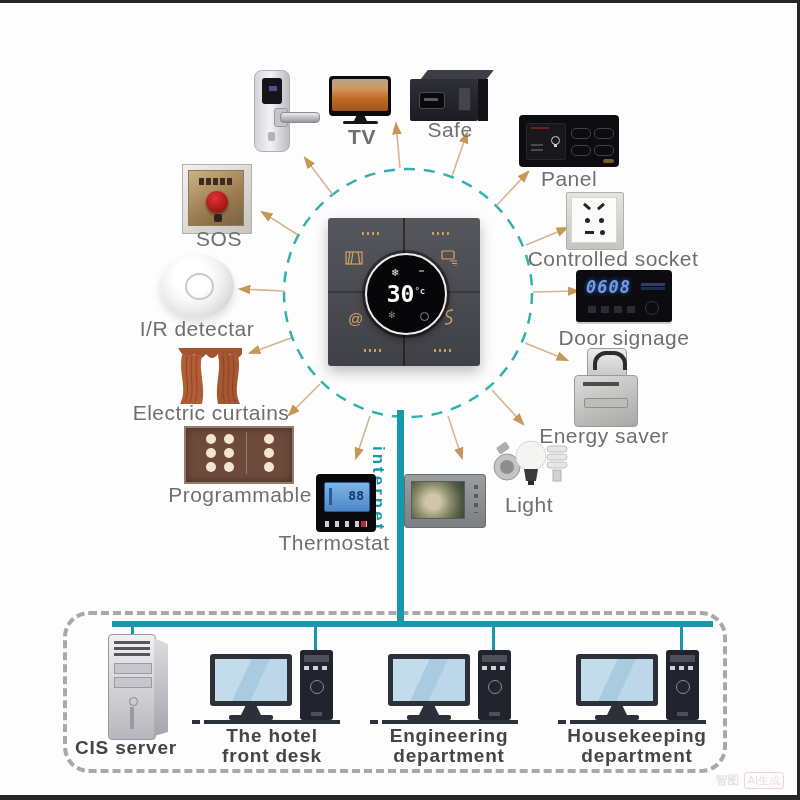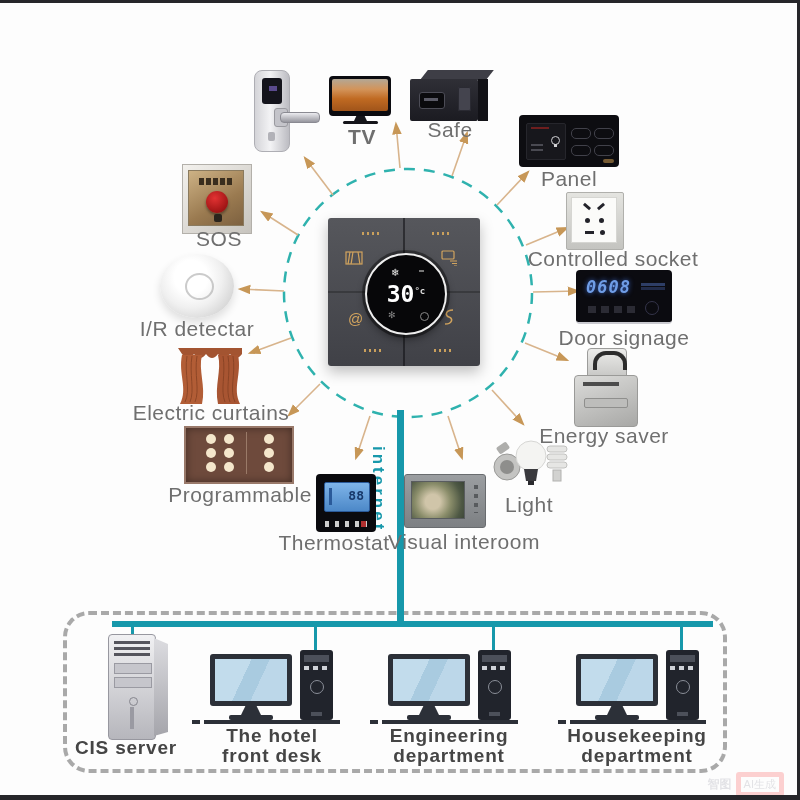--- a/index.html
+++ b/index.html
@@ -167,21 +167,21 @@
   .pc-vent{position:absolute;left:4px;top:5px;width:25px;height:7px;background:#4c505a;}
   .pc-btns{position:absolute;left:4px;top:16px;width:25px;height:4px;
       background:repeating-linear-gradient(90deg,#cfd2d8 0 5px,transparent 5px 9px);}
   .pc-cir{position:absolute;left:10px;top:30px;width:12px;height:12px;border:1px solid #8a8e98;border-radius:50%;}
   .pc-slot{position:absolute;left:11px;bottom:4px;width:11px;height:4px;background:#4c505a;}
   .pc-floor{position:absolute;left:-6px;top:70px;width:136px;height:4px;background:#2c3038;}
   .pc-dash{position:absolute;left:-18px;top:70px;width:8px;height:4px;background:#2c3038;}
 
   .wm{position:absolute;right:16px;top:772px;display:flex;gap:4px;align-items:center;opacity:.5;}
   .wm-logo{font-size:12px;font-weight:bold;color:#c9c9d0;}
-  .wm-pill{font-size:11px;color:#c9c9d0;border:5px solid #fca5a5;border-radius:3px;padding:0 3px;}
+  .wm-pill{font-size:11px;color:#c9c9d0;border:1px solid #fca5a5;border-radius:3px;padding:0 3px;}
 </style>
 </head>
 <body>
 
 <div id="canvas">
 
   <svg class="overlay" width="800" height="800">
     <defs>
       <marker id="ah" markerWidth="9" markerHeight="8" refX="6.5" refY="3" orient="auto">
         <path d="M0,0 L8,3 L0,6 Z" fill="#c79757"></path>
@@ -342,21 +342,20 @@
       </g>
     </svg>
   </div>
   <div class="lbl" style="left:439px;top:493px;">Light</div>
 
   <div class="dev" style="left:404px;top:474px;width:80px;height:54px;">
     <div class="vi-body"></div>
     <div class="vi-screen"></div>
     <div class="vi-btns"></div>
   </div>
-  <div class="lbl" style="left:374px;top:530px;">Visual interoom</div>
 
   <div class="dev" style="left:316px;top:474px;width:60px;height:60px;">
     <div class="th-body"></div>
     <div class="th-screen">
       <div class="th-bar"></div>
       <div class="th-num">88</div>
     </div>
     <div class="th-btns"></div>
     <div class="th-red"></div>
   </div>

